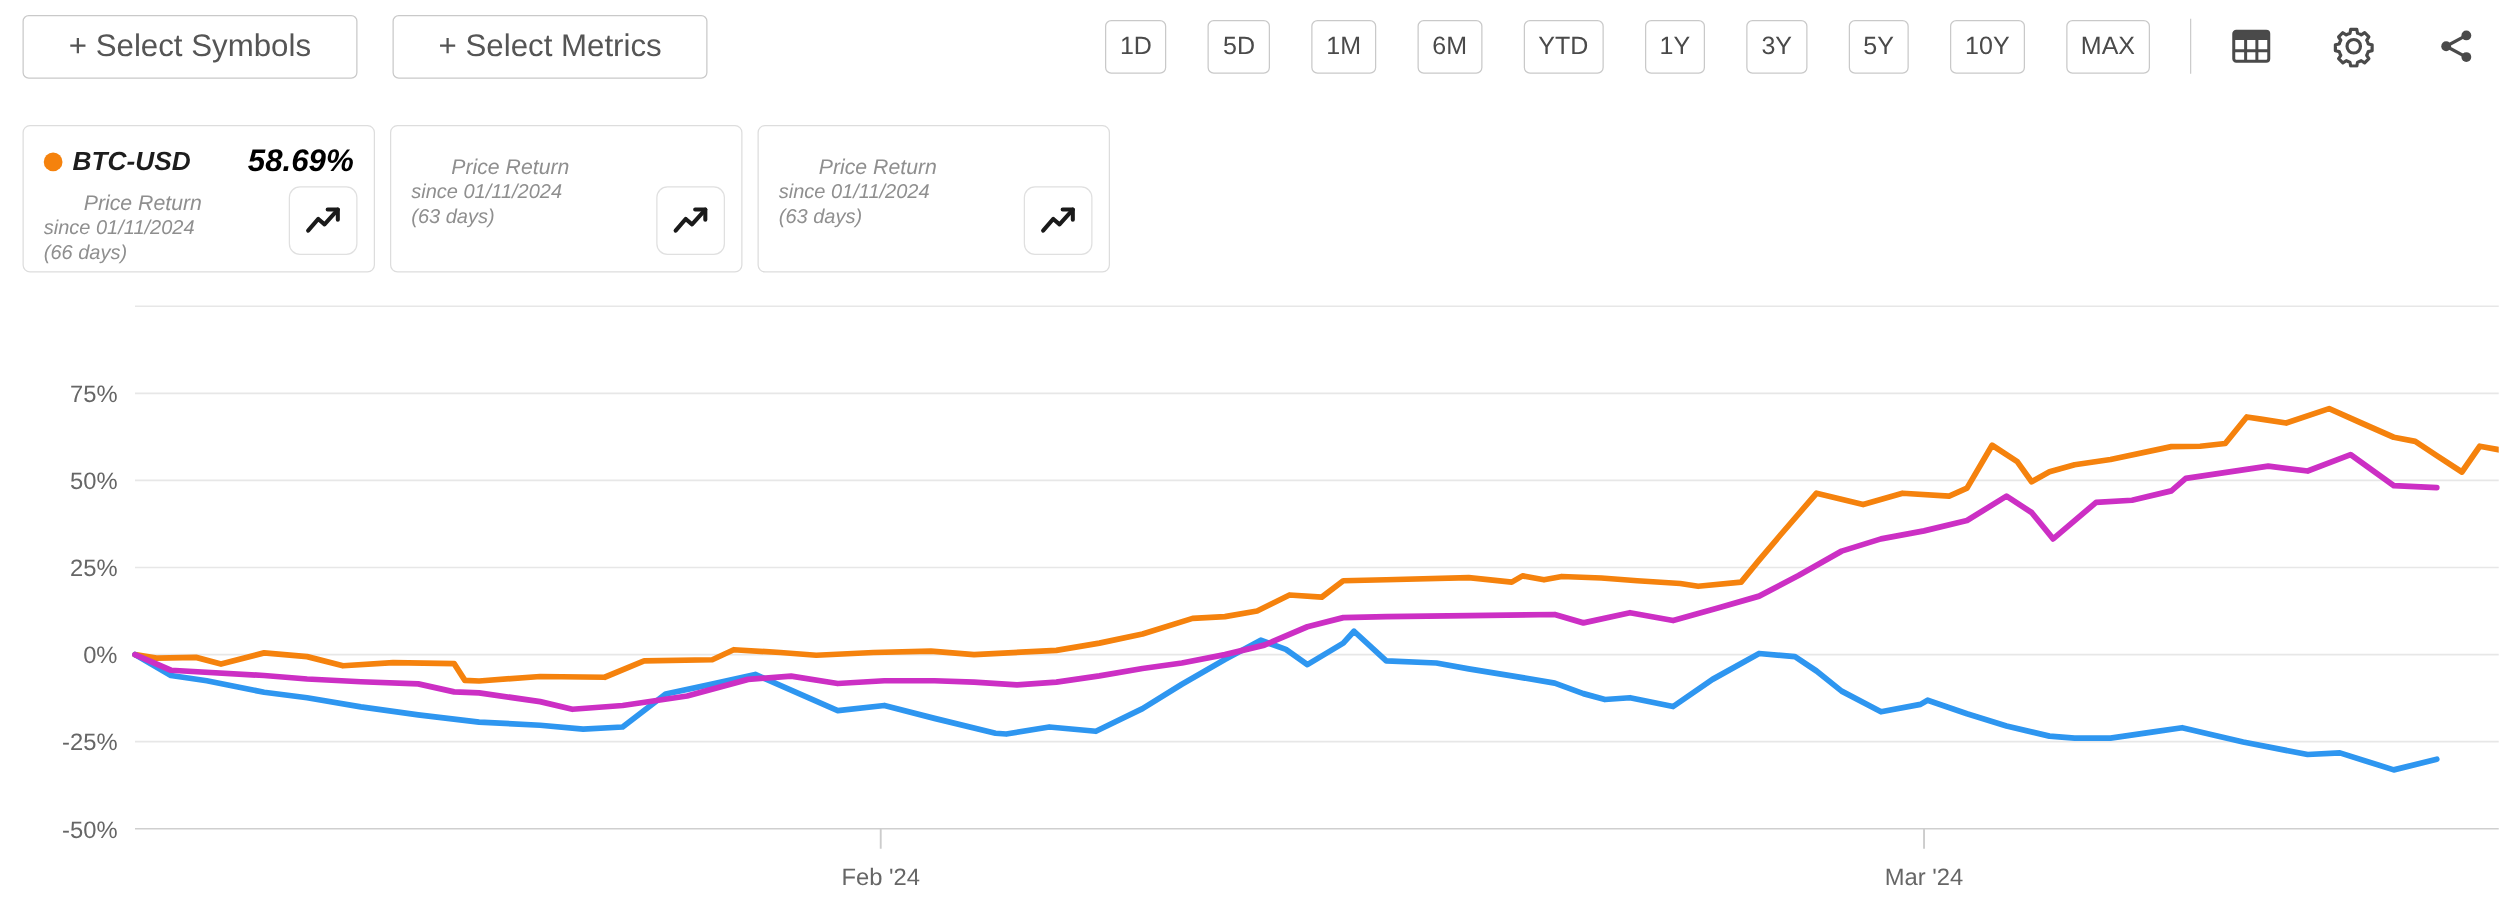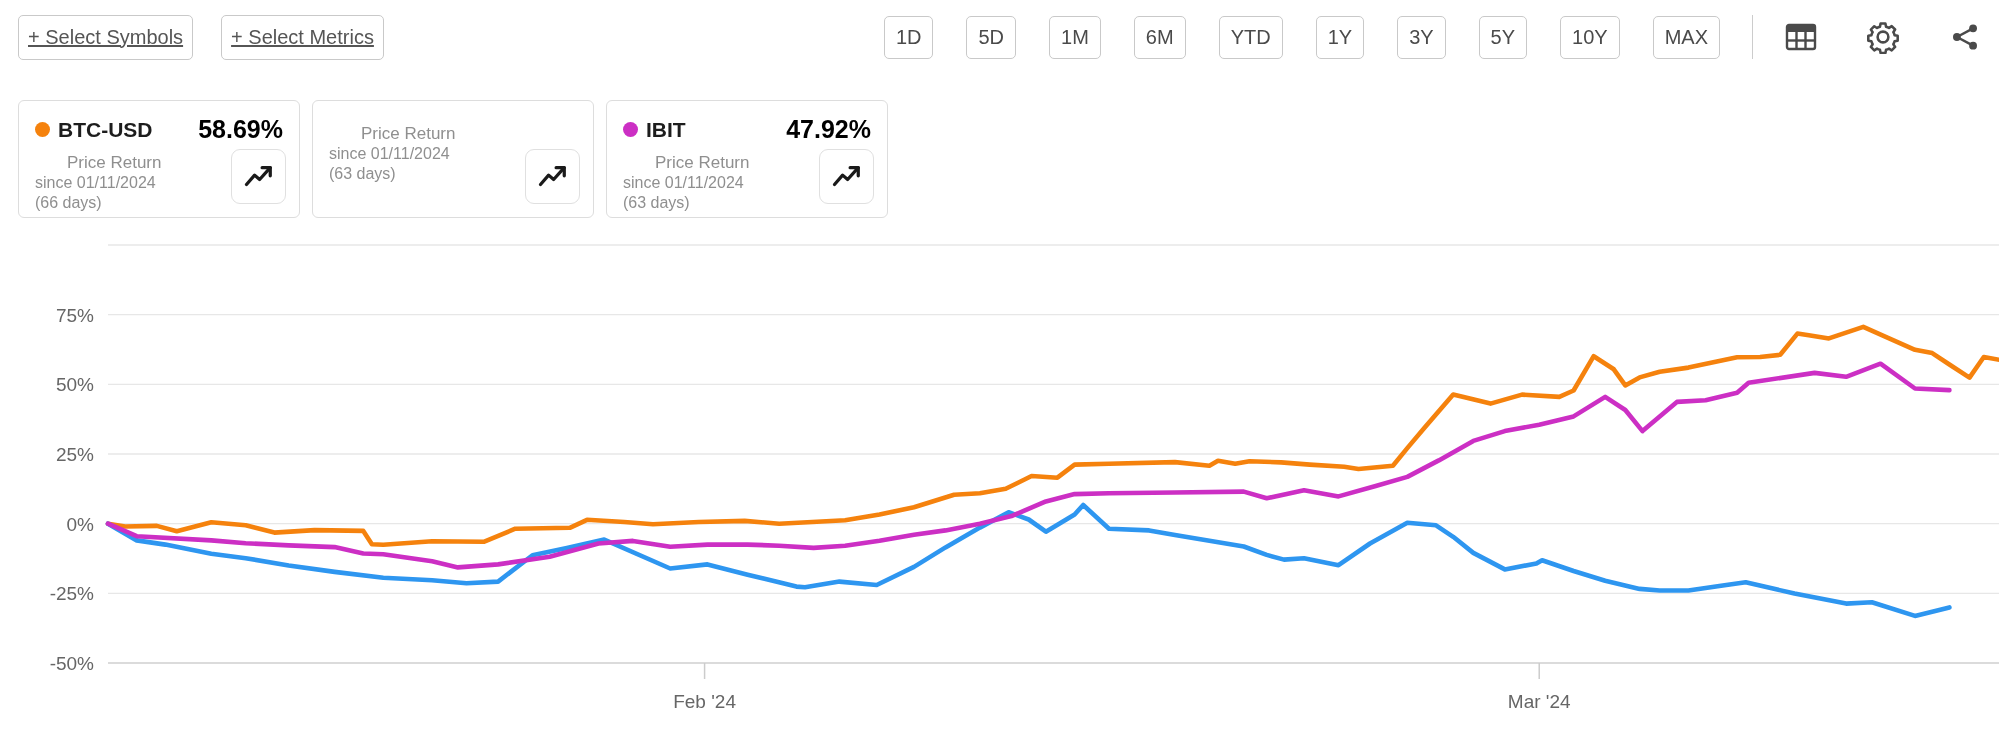--- a/index.html
+++ b/index.html
@@ -1,31 +1,31 @@
 <!DOCTYPE html>
 <html><head>
 <meta charset="utf-8">
 <style>
   * { margin:0; padding:0; box-sizing:border-box; }
   html,body { width:1999px; height:733px; background:#ffffff; font-family:"Liberation Sans", sans-serif; overflow:hidden; position:relative; }
 
   
   .topbar { position:absolute; top:14px; left:18px; right:16px; height:46px; display:flex; justify-content:space-between; align-items:center; }
   .left-buttons { display:flex; gap:28px; }
-  .btn { background:#fff; border:1px solid #c9c9c9; border-radius:5px; color:#555; font-size:20px; font-family:"Liberation Sans", sans-serif; padding:10px 9px; cursor:pointer; white-space:nowrap;text-decoration:underline; }
+  .btn { background:#fff; border:1px solid #c9c9c9; border-radius:5px; color:#555; font-size:25px; font-family:"Liberation Sans", sans-serif; padding:10px 36px; cursor:pointer; white-space:nowrap; }
   .right-controls { display:flex; align-items:center; }
   .ranges { display:flex; gap:33px; }
   .range-btn { background:#fff; border:1px solid #c9c9c9; border-radius:5px; color:#4a4a4a; font-size:20px; font-family:"Liberation Sans", sans-serif; padding:9px 11px; min-width:46px; text-align:center; cursor:pointer; }
   .vdivider { width:1px; height:44px; background:#ccc; margin:0 30px 0 32px; }
   .icon-group { display:flex; align-items:center; gap:46px; }
   .icon-btn { background:none; border:none; cursor:pointer; width:36px; height:36px; display:flex; align-items:center; justify-content:center; padding:0; }
 
   
   .cards { position:absolute; top:100px; left:18px; display:flex; gap:12px; }
-  .card { width:282px; height:118px; background:#fff; border:1px solid #ddd; border-radius:6px; padding:14px 16px 4px 16px; position:relative; }
+  .card { width:282px; height:118px; background:#fff; border:1px solid #ddd; border-radius:6px; padding:14px 16px 4px 16px; position:relative;font-style:italic; }
   .card-row1 { display:flex; align-items:center; }
   .dot { width:15px; height:15px; border-radius:50%; margin-right:8px; flex:0 0 auto; }
   .card-symbol { font-size:21px; font-weight:bold; color:#1d1d1d; }
   .card-value { margin-left:auto; font-size:25px; font-weight:bold; color:#000; }
   .card-metric { margin-top:9px; font-size:17px; color:#8f8f8f;margin-left:32px; }
   .card-since { margin-top:0; font-size:16px; color:#8f8f8f; line-height:1.25; }
   .spark-btn { position:absolute; right:13px; bottom:13px; width:55px; height:55px; background:#fff; border:1px solid #e0e0e0; border-radius:9px; display:flex; align-items:center; justify-content:center; cursor:pointer; }
 
   
   .chart-wrap { position:absolute; left:16px; top:230px; width:1999px; height:503px; }
@@ -105,25 +105,20 @@
     <div class="card-since"><span>since 01/11/2024</span><br><span>(63 days)</span></div>
     <button class="spark-btn">
       <svg width="30" height="28" viewBox="0 0 24 22">
         <polyline points="2,17 8.5,9.5 12.5,13 21,3.5" fill="none" stroke="#1a1a1a" stroke-width="2.6" stroke-linecap="round" stroke-linejoin="round"></polyline>
         <polyline points="14.5,3.5 21,3.5 21,10" fill="none" stroke="#1a1a1a" stroke-width="2.6" stroke-linecap="round" stroke-linejoin="round"></polyline>
       </svg>
     </button>
   </div>
 
   <div class="card">
-    <div class="card-row1">
-      <span class="dot" style="background: rgb(204, 47, 196);"></span>
-      <span class="card-symbol">IBIT</span>
-      <span class="card-value">47.92%</span>
-    </div>
     <div class="card-metric">Price Return</div>
     <div class="card-since"><span>since 01/11/2024</span><br><span>(63 days)</span></div>
     <button class="spark-btn">
       <svg width="30" height="28" viewBox="0 0 24 22">
         <polyline points="2,17 8.5,9.5 12.5,13 21,3.5" fill="none" stroke="#1a1a1a" stroke-width="2.6" stroke-linecap="round" stroke-linejoin="round"></polyline>
         <polyline points="14.5,3.5 21,3.5 21,10" fill="none" stroke="#1a1a1a" stroke-width="2.6" stroke-linecap="round" stroke-linejoin="round"></polyline>
       </svg>
     </button>
   </div>
 </div>

